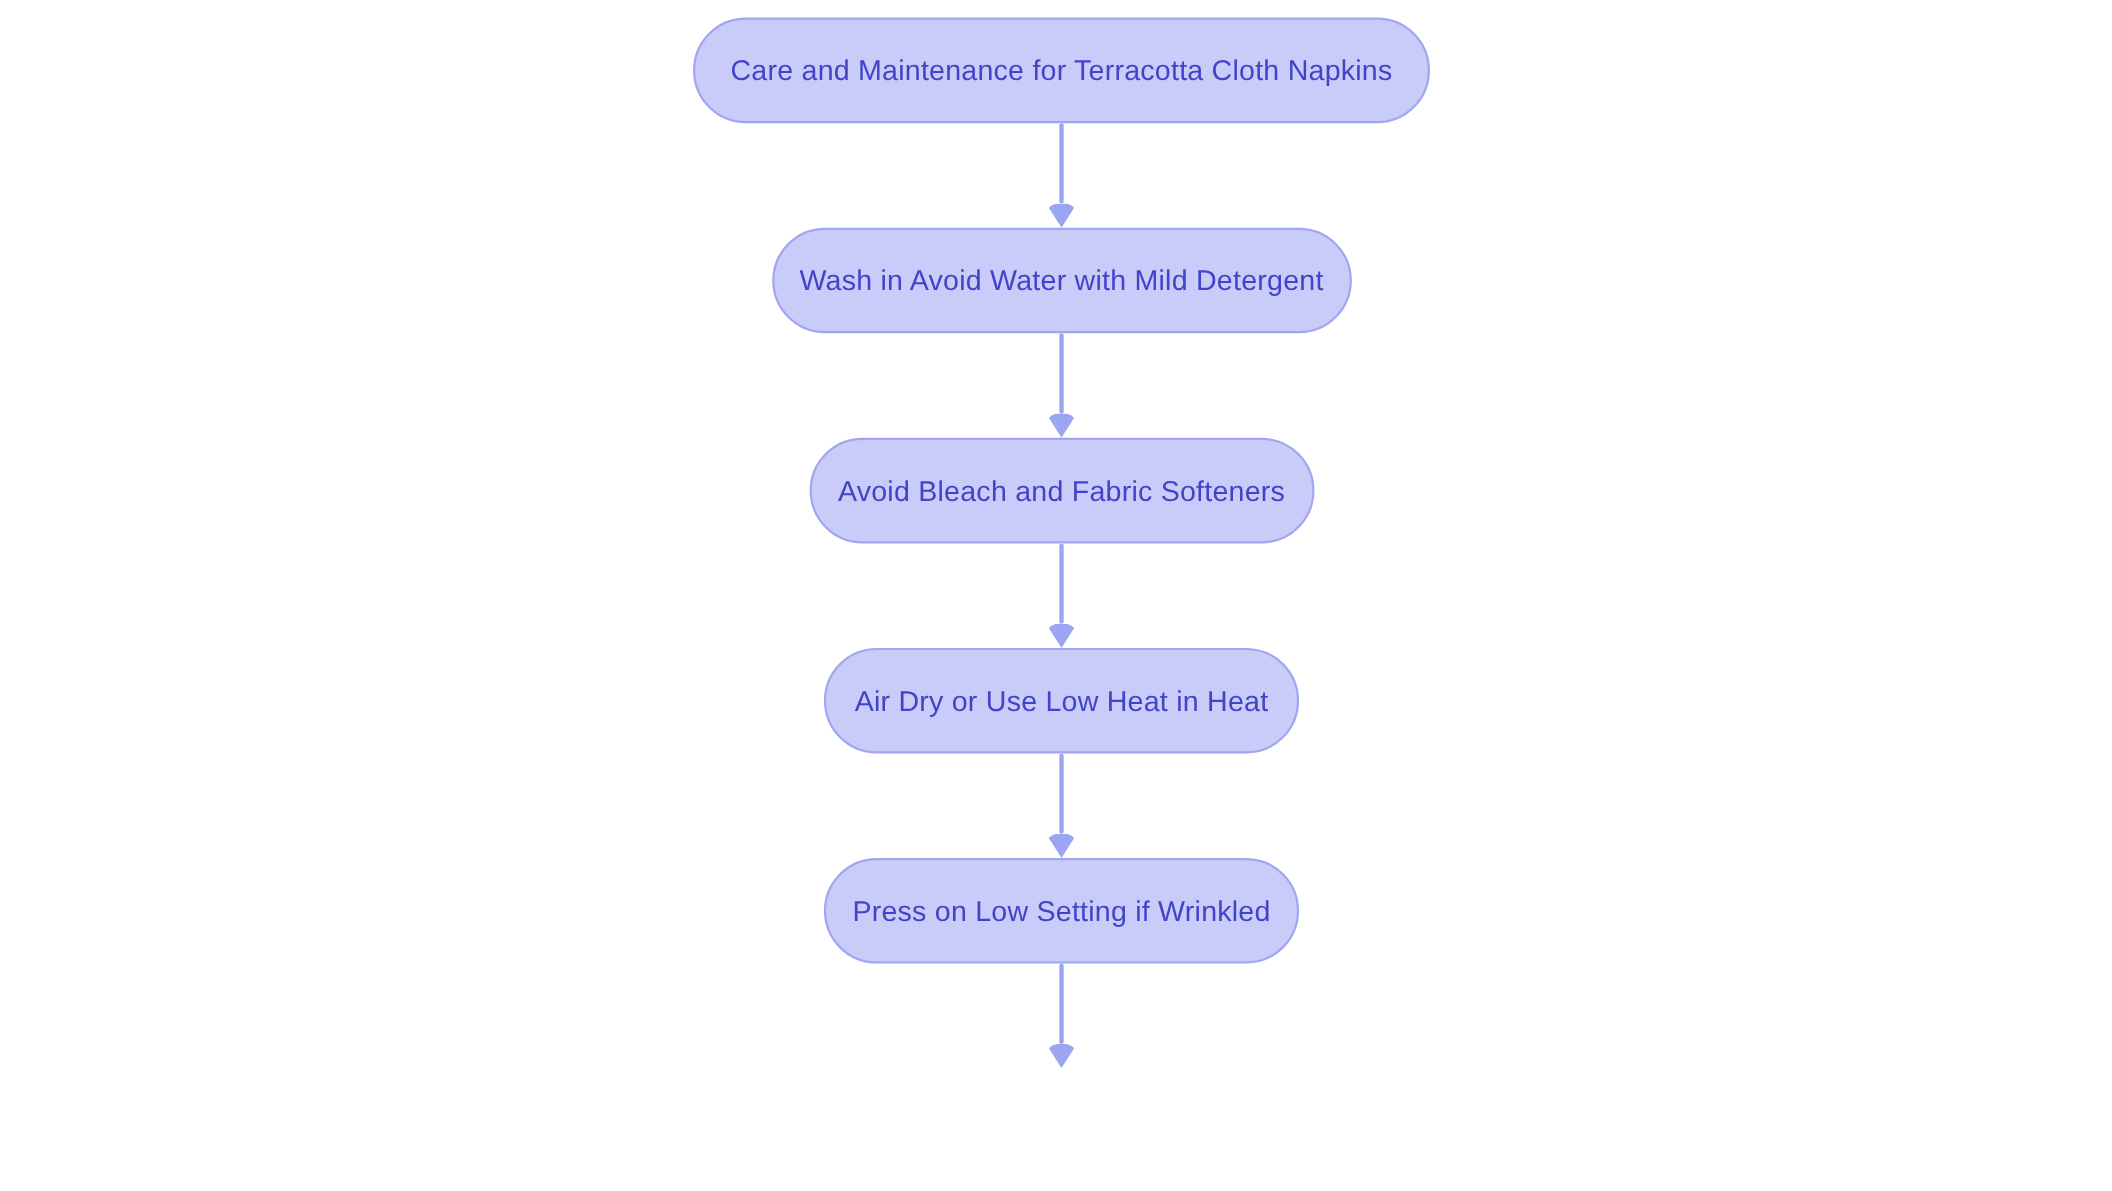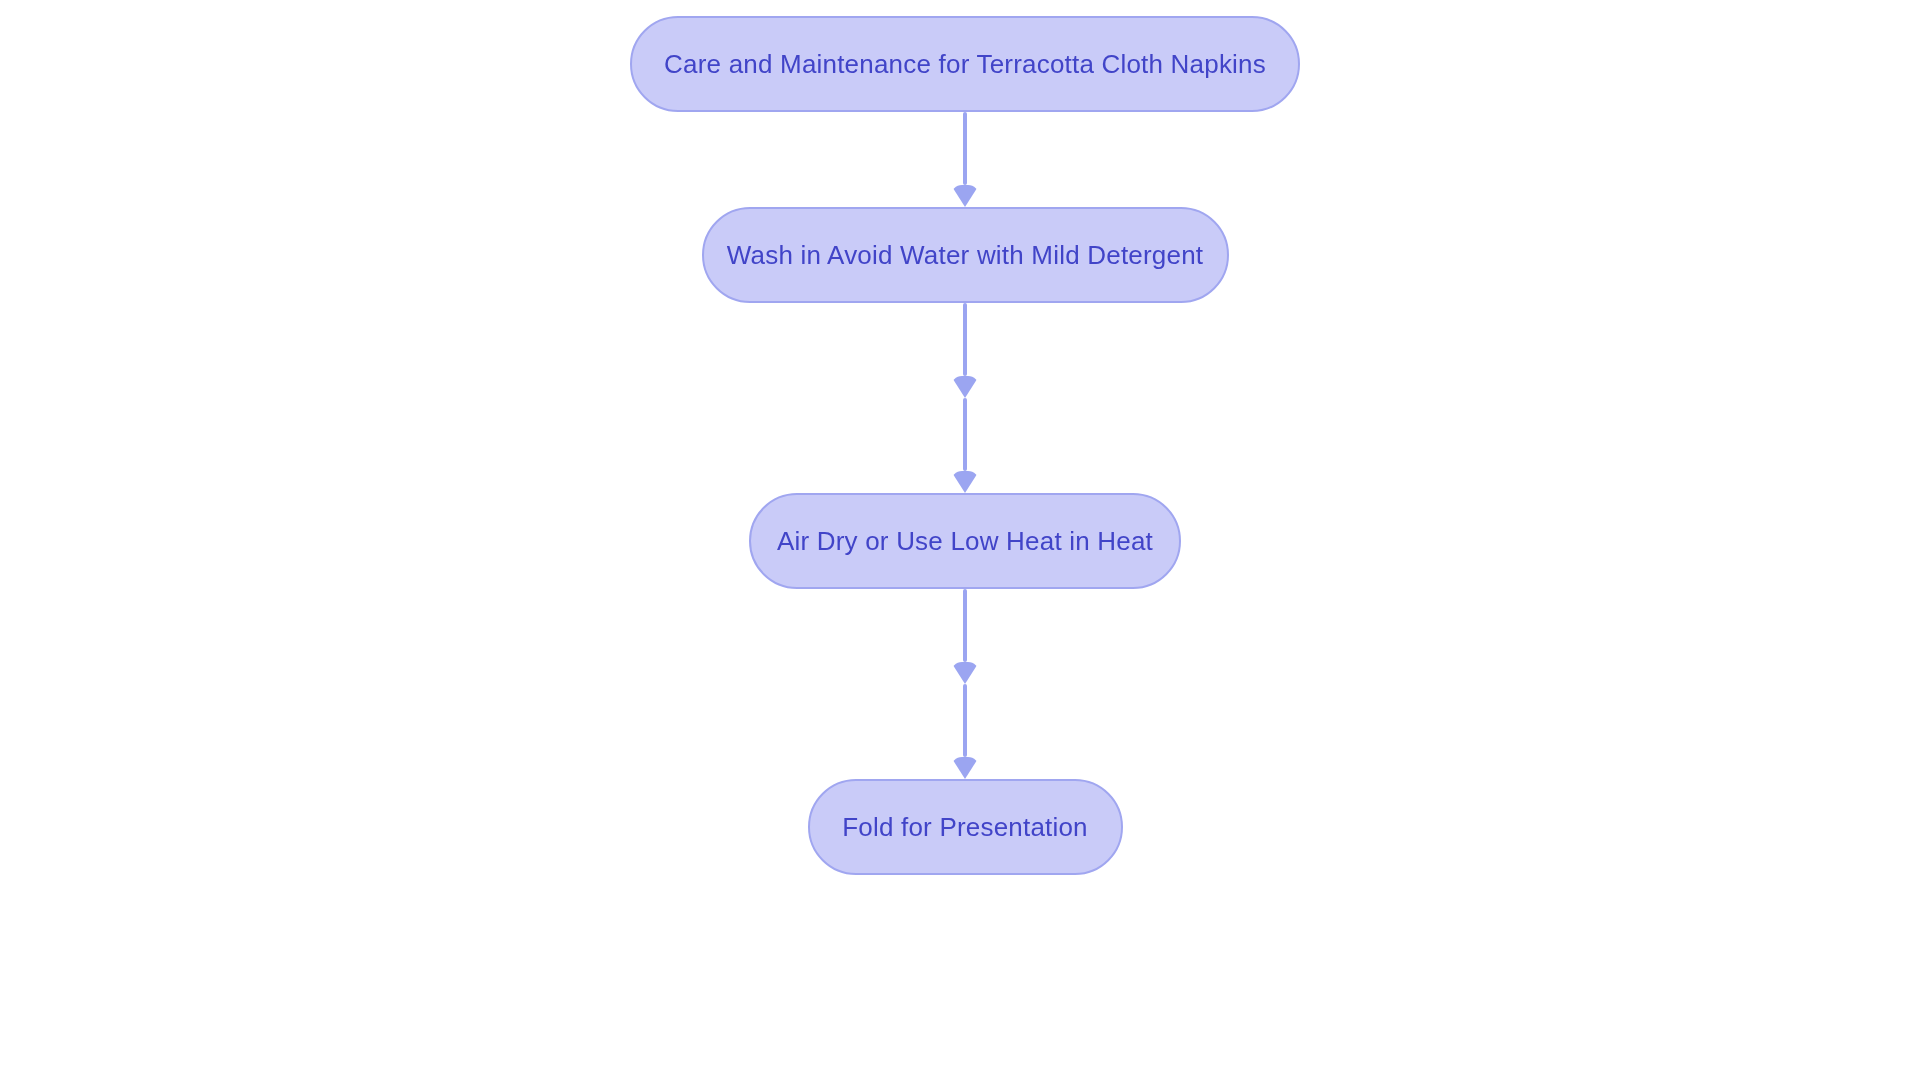--- a/index.html
+++ b/index.html
@@ -87,39 +87,42 @@
 
     <div class="node w2">
       <span>Wash in Avoid Water with Mild Detergent</span>
     </div>
 
     <div class="connector">
       <div class="connector-line"></div>
       <div class="connector-head"></div>
     </div>
 
+    <div class="node w3">
+      <span>Avoid Bleach and Fabric Softeners</span>
+    </div>
 
     <div class="connector">
       <div class="connector-line"></div>
       <div class="connector-head"></div>
     </div>
 
     <div class="node w4">
       <span>Air Dry or Use Low Heat in Heat</span>
     </div>
 
     <div class="connector">
       <div class="connector-line"></div>
       <div class="connector-head"></div>
     </div>
 
+    <div class="node w5">
+      <span>Press on Low Setting if Wrinkled</span>
+    </div>
 
     <div class="connector">
       <div class="connector-line"></div>
       <div class="connector-head"></div>
     </div>
 
-    <div class="node w6">
-      <span>Fold for Presentation</span>
-    </div>
 
   </div>
 </div>
 
 </body></html>

